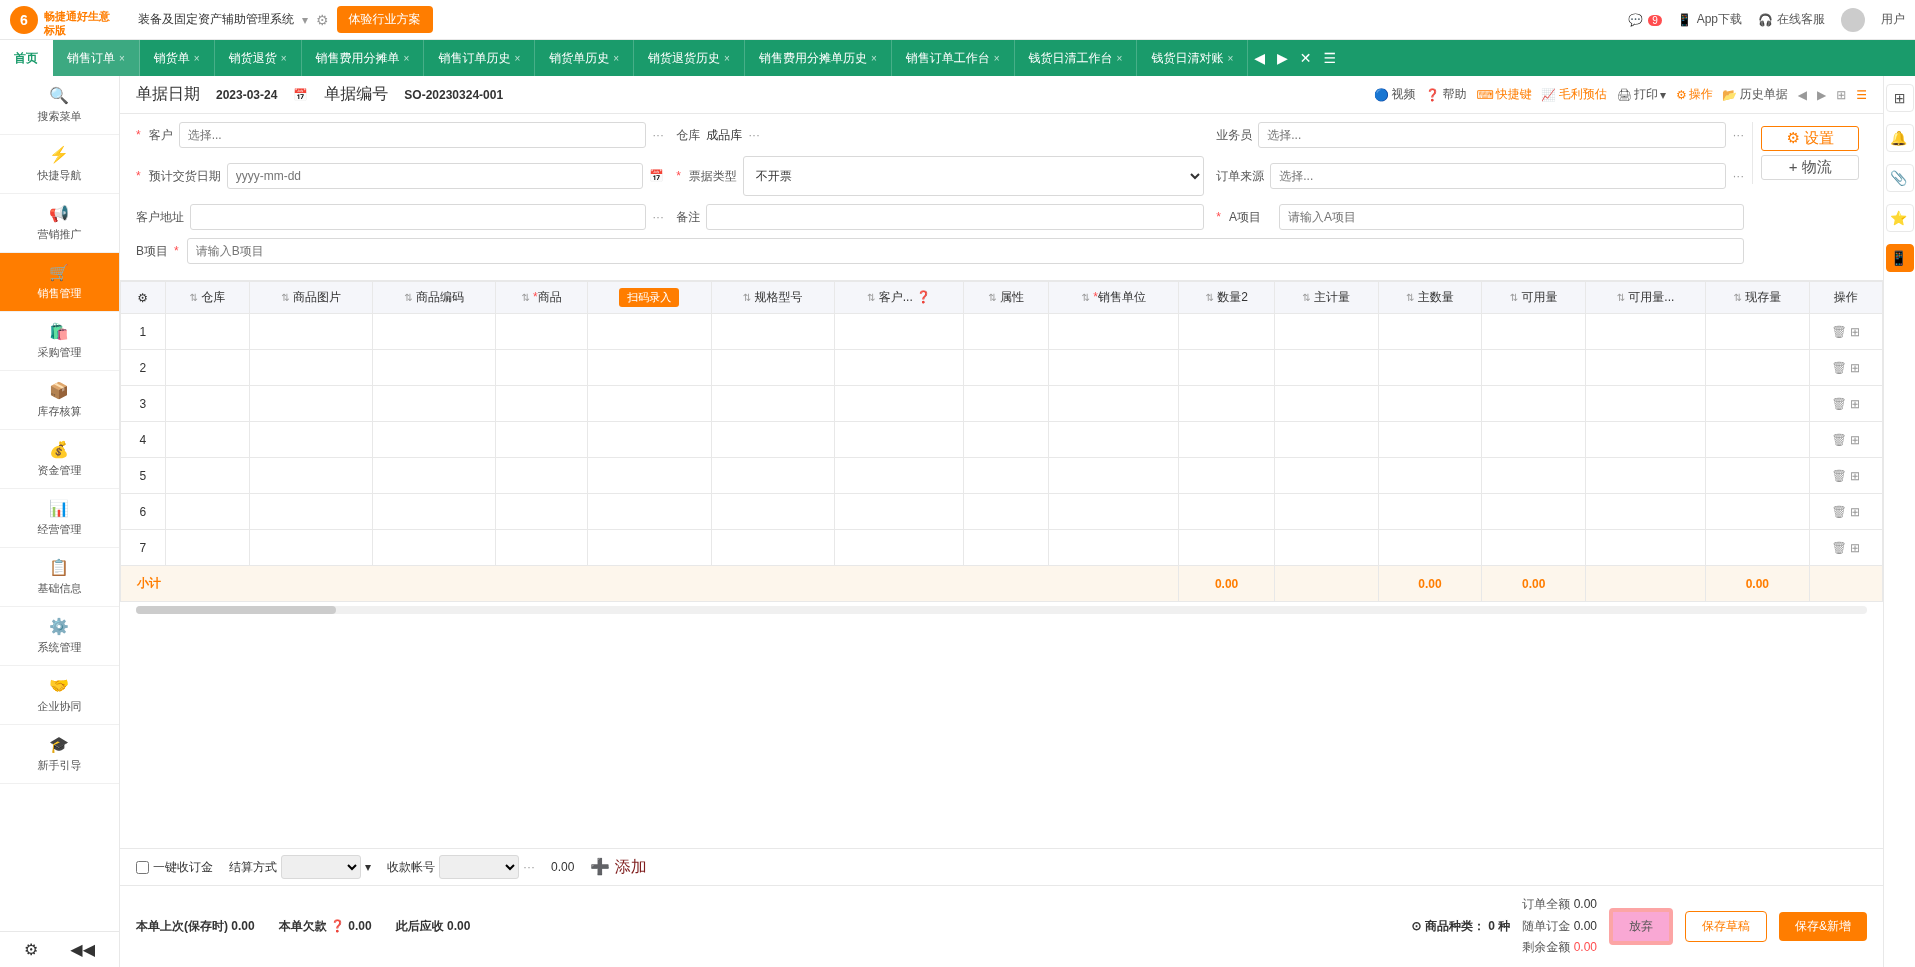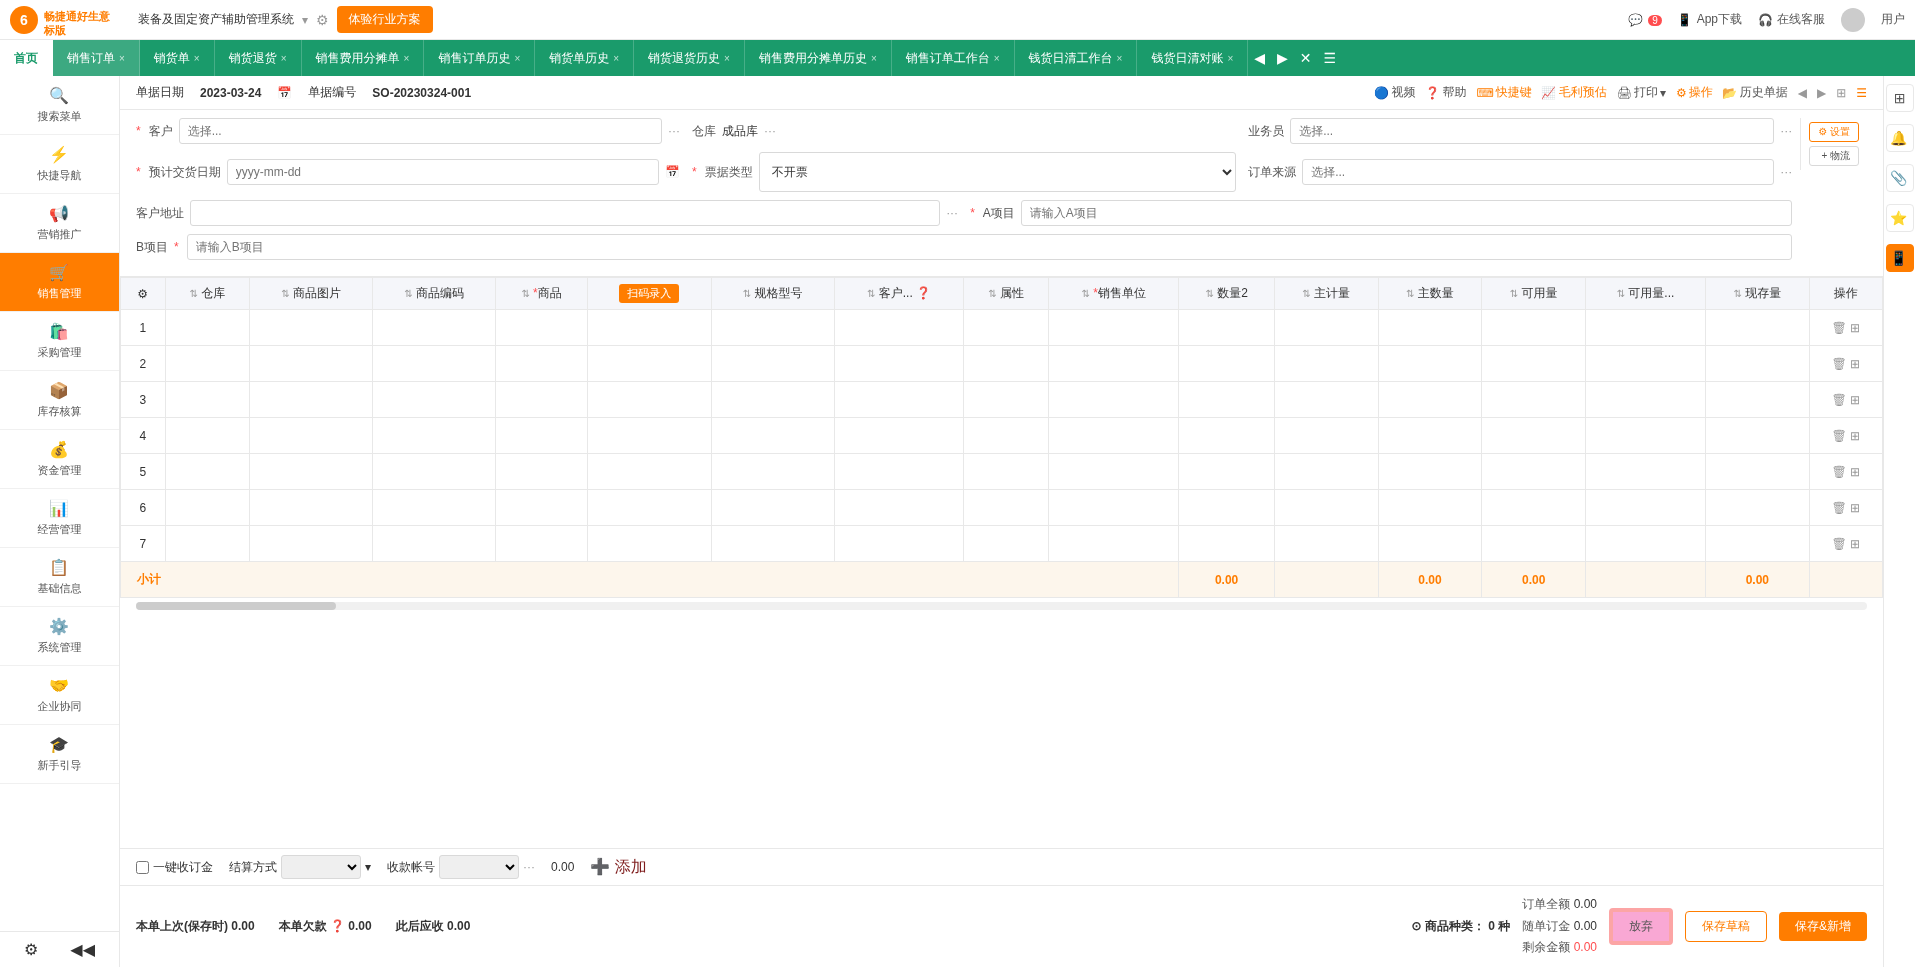--- a/index.html
+++ b/index.html
@@ -85,21 +85,21 @@
     .form-header {
       background: #fff;
       padding: 8px 16px;
       display: flex;
       align-items: center;
       gap: 16px;
       border-bottom: 1px solid #e8e8e8;
       flex-wrap: wrap;
     }
     .form-header-right { margin-left: auto; display: flex; align-items: center; gap: 10px; font-size: 12px; color: #555; }
-    .form-label { color: #333; font-size: 12px; }
+    .form-label { color: #333; font-size: 16px; }
     .form-value { color: #333; font-size: 12px; font-weight: bold; }
     .icon-btn { cursor: pointer; color: #555; font-size: 12px; display: flex; align-items: center; gap: 2px; }
     .icon-btn.orange { color: #ff7d00; }
 
     
     .form-body {
       background: #fff;
       padding: 8px 16px;
       border-bottom: 1px solid #e8e8e8;
     }
@@ -228,27 +228,26 @@
     .form-side-btns {
       display: flex;
       flex-direction: column;
       gap: 4px;
       padding: 4px 8px;
       border-left: 1px solid #e8e8e8;
     }
     .side-btn {
       border: 1px solid #d9d9d9;
       background: #fff;
-      padding: 2px 8px;
+      padding: 2px 24px;
       border-radius: 3px;
       cursor: pointer;
-      font-size: 10px;
+      font-size: 15px;
       color: #555;
       white-space: nowrap;
-      text-align: right;
     }
     .side-btn.orange { color: #ff7d00; border-color: #ff7d00; }
 
     .scrollbar-track {
       height: 8px;
       background: #f0f0f0;
       border-radius: 4px;
       margin: 4px 16px;
     }
     .scrollbar-thumb {
@@ -466,23 +465,27 @@
             </div>
           </div>
 
           <div class="form-row">
             <div class="form-field">
               <span class="field-label">客户地址</span>
               <input class="field-input" style="flex: 2 1 0%;">
               <span class="field-dots">···</span>
             </div>
             <div class="form-field">
+              <span class="field-label">备注</span>
+              <input class="field-input" style="flex: 2 1 0%;">
+            </div>
+            <div class="form-field">
               <span class="field-required">*</span>
               <span class="field-label">A项目</span>
-              <input class="field-input" style="flex: 2 1 0%;" placeholder="请输入A项目">
+              <input class="field-input" style="flex: 2 1 0%; margin-left: 12px;" placeholder="请输入A项目">
             </div>
           </div>
 
           <div class="form-row">
             <div class="form-field">
               <span class="field-label">B项目</span>
               <span class="field-required">*</span>
               <input class="field-input" style="flex: 2 1 0%; min-width: 120px;" placeholder="请输入B项目">
             </div>
           </div>

